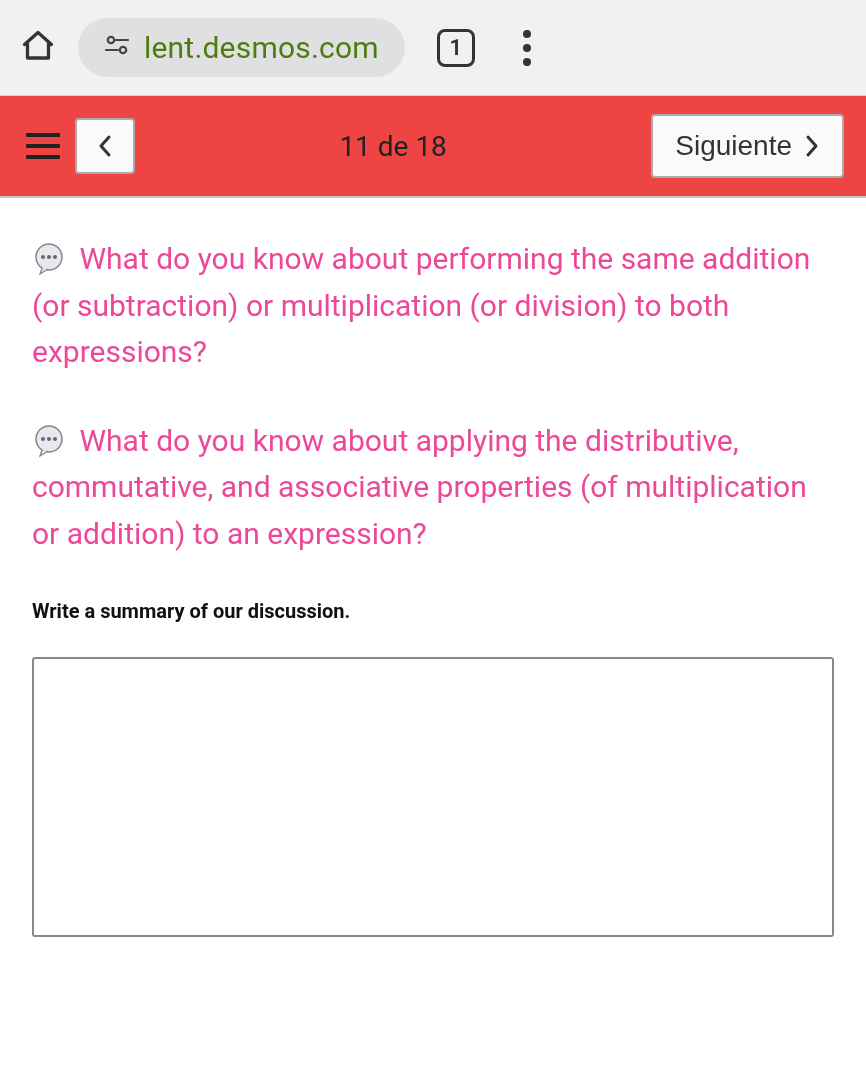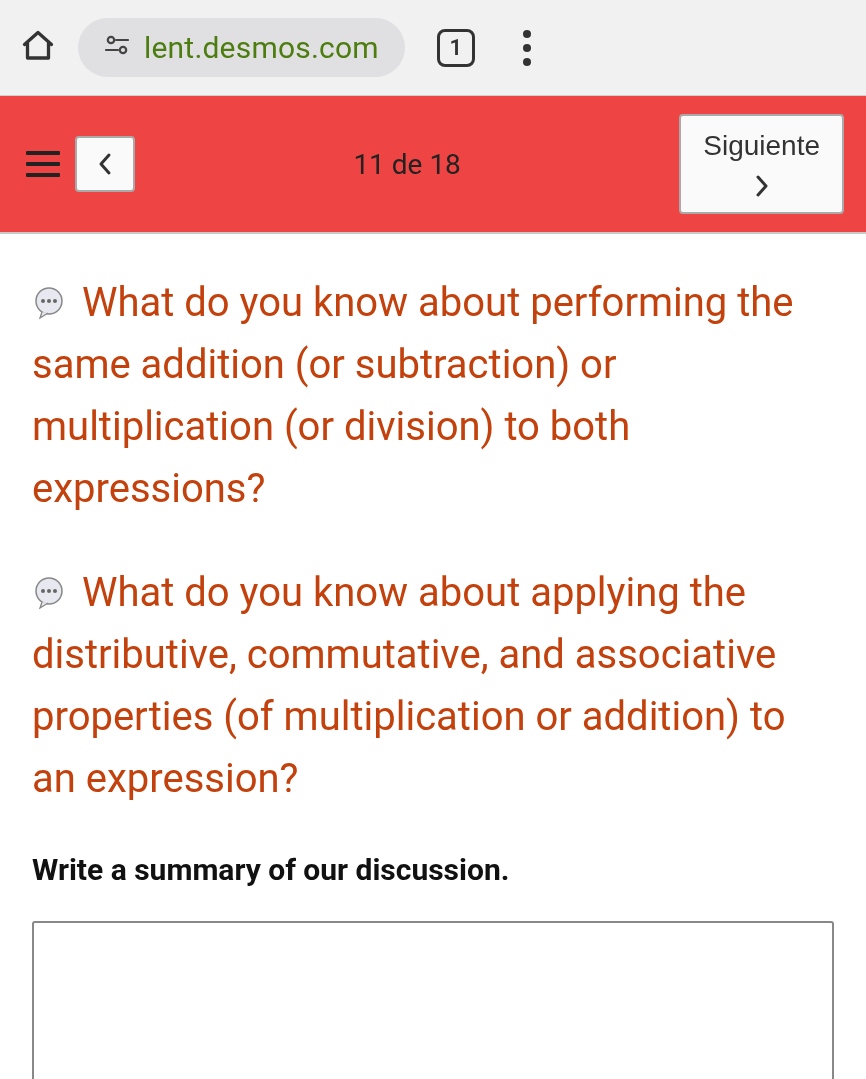--- a/index.html
+++ b/index.html
@@ -96,59 +96,58 @@
       background: #fafafa;
       border: 2px solid #aaa;
       border-radius: 4px;
       padding: 14px 22px;
       font-size: 28px;
       color: #333;
       display: flex;
       align-items: center;
       gap: 12px;
       cursor: pointer;
-      flex-direction: column;
     }
     .nav-btn.prev {
       padding: 14px 20px;
     }
     .page-indicator {
       font-size: 28px;
       color: #222;
       flex: 1;
       text-align: center;
     }
     .next-btn {
       font-size: 28px;
     }
     .content {
       padding: 38px 32px 20px 32px;
       background: #fff;
     }
     .question-block {
       margin-bottom: 42px;
-      font-size: 40px;
+      font-size: 30px;
       line-height: 1.55;
-      color: #c2410c;
+      color: #ec4899;
     }
     .bubble-icon {
       display: inline-flex;
       vertical-align: middle;
       margin-right: 6px;
       width: 34px;
       height: 34px;
       position: relative;
       top: -2px;
     }
     .bubble-icon svg {
       width: 100%;
       height: 100%;
     }
     .summary-prompt {
-      font-size: 30px;
+      font-size: 20px;
       font-weight: 700;
       color: #111;
       margin-bottom: 34px;
     }
     .answer-box {
       border: 2px solid #888;
       border-radius: 3px;
       min-height: 280px;
       width: 100%;
       background: #fff;

